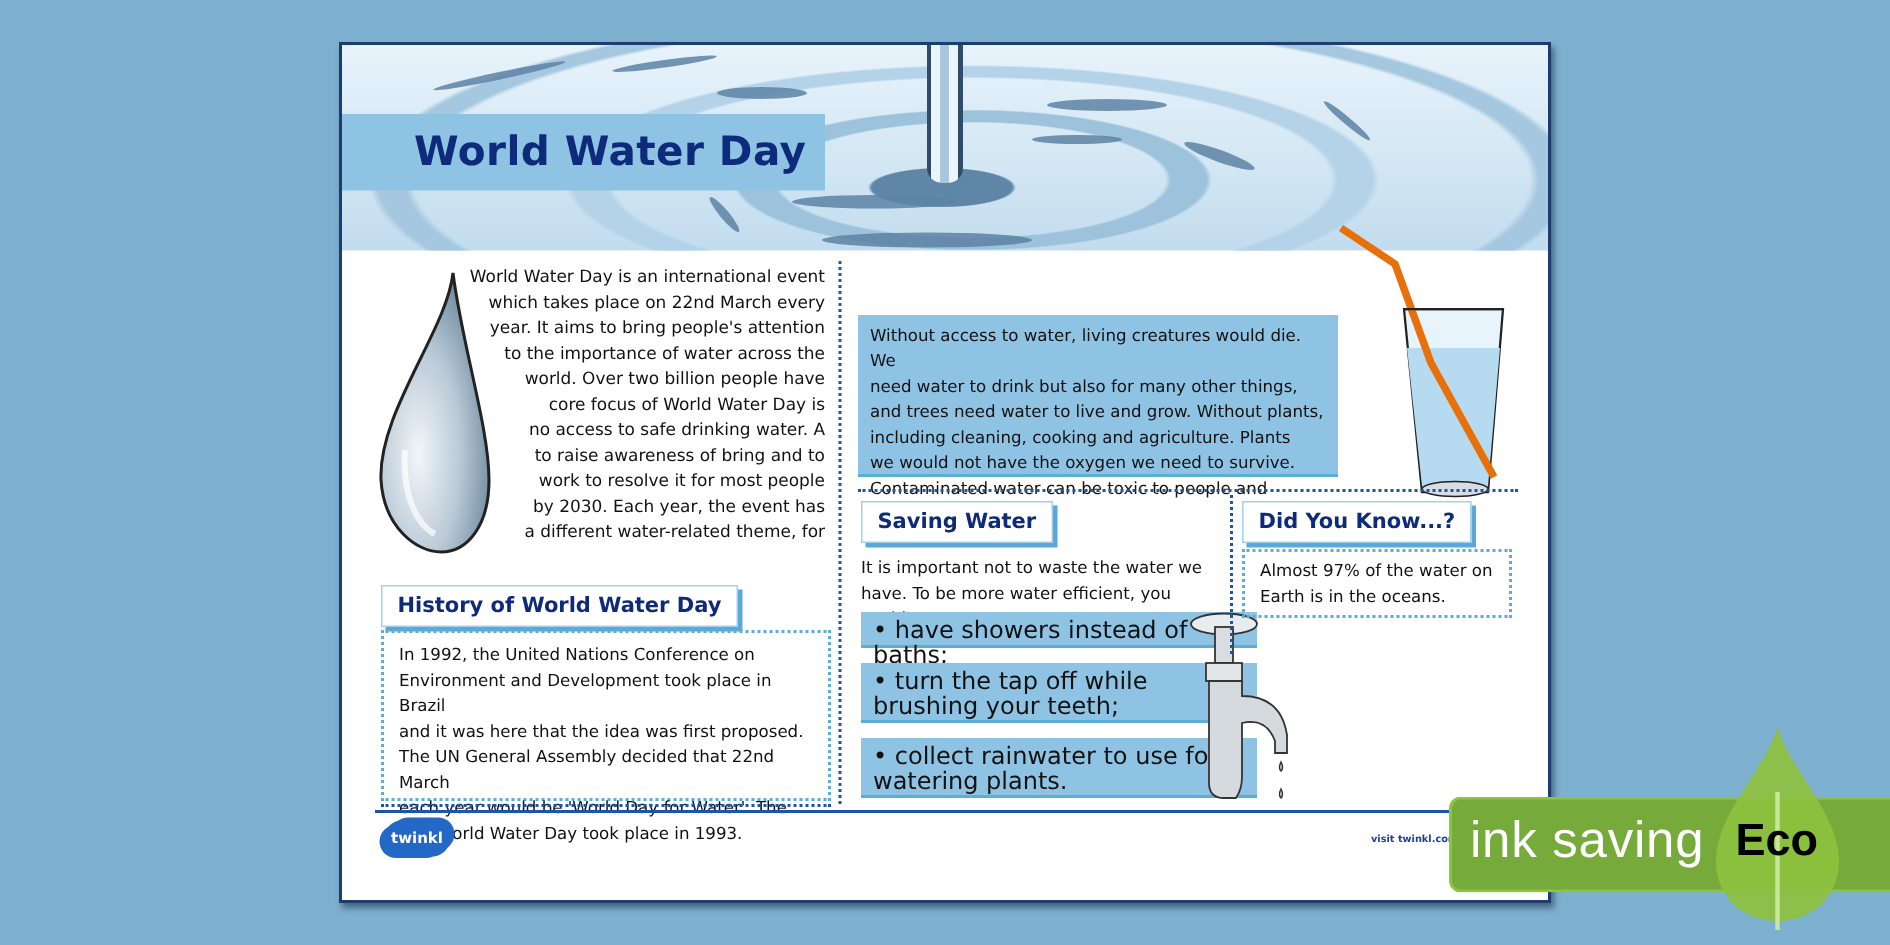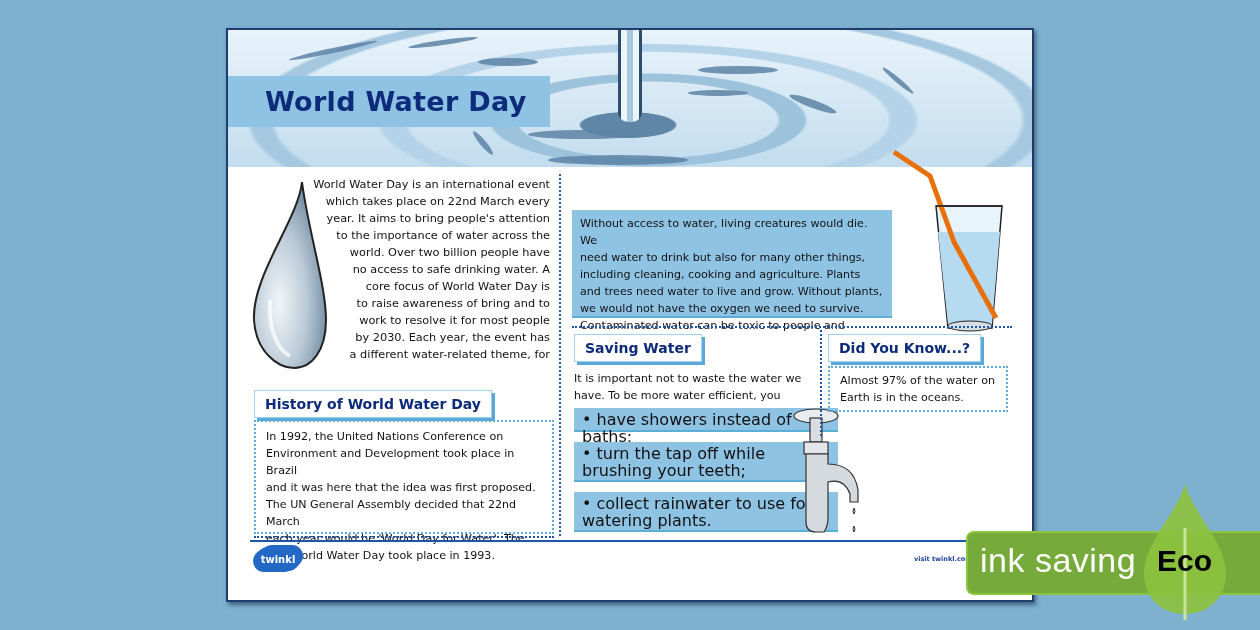--- a/index.html
+++ b/index.html
@@ -27,21 +27,21 @@
   }
   .banner .streak { position: absolute; background: #5d83a4; border-radius: 50%; opacity: .85; }
   .faucet-stream {
     position: absolute; left: 390px; top: 0; width: 24px; height: 92px;
     background: linear-gradient(90deg, #2f4d6a 0 3px, #e9f4fb 3px 9px, #a9c7dc 9px 15px, #e9f4fb 15px 21px, #2f4d6a 21px 24px);
     border-radius: 0 0 10px 10px;
   }
   .title-bar {
     position: absolute; left: 0; top: 46px; width: 322px; height: 51px;
     background: #8fc3e4;
-    display: flex; align-items: center; padding-left: 37px;
+    display: flex; align-items: center; padding-left: 48px;
   }
   .title-bar h1 {
     color: #0e2a7a; font-size: 27px; font-weight: bold; letter-spacing: 0.3px;
     font-family: "DejaVu Sans", sans-serif;
   }
 
   .intro {
     position: absolute; left: 22px; top: 146px; width: 300px; height: 210px;
     font-size: 11.3px; line-height: 17px; color: #111;
   }
@@ -147,22 +147,22 @@
     <h1>World Water Day</h1>
   </div>
 
   <div class="intro">
     <p>
       <span class="ln">World Water Day is an international event</span>
       <span class="ln">which takes place on 22nd March every</span>
       <span class="ln">year. It aims to bring people's attention</span>
       <span class="ln">to the importance of water across the</span>
       <span class="ln">world. Over two billion people have</span>
+      <span class="ln">core focus of World Water Day is</span>
       <span class="ln">no access to safe drinking water. A</span>
-      <span class="ln">core focus of World Water Day is</span>
       <span class="ln">to raise awareness of bring and to</span>
       <span class="ln">work to resolve it for most people</span>
       <span class="ln">by 2030.  Each year, the event has</span>
       <span class="ln">a different water-related theme, for</span>
     </p>
     <svg class="drop" viewBox="0 0 78 190">
       <defs>
         <radialGradient id="dg" cx="35%" cy="65%" r="70%">
           <stop offset="0%" stop-color="#f2f6f9"></stop>
           <stop offset="55%" stop-color="#b9c9d6"></stop>
@@ -187,22 +187,22 @@
     <div>each year would be 'World Day for Water'. The</div>
     <div>first World Water Day took place in 1993.</div>
   </div>
 
   <div class="heading-tab" style="left:344px;top:148px;height:28px;width:224px;margin-top:47px;">
     <span>The Importance of Water</span>
   </div>
   <div class="importance-box">
     <div>Without access to water, living creatures would die. We</div>
     <div>need water to drink but also for many other things,</div>
+    <div>and trees need water to live and grow. Without plants,</div>
     <div>including cleaning, cooking and agriculture. Plants</div>
-    <div>and trees need water to live and grow. Without plants,</div>
     <div>we would not have the oxygen we need to survive.</div>
     <div>Contaminated water can be toxic to people and wildlife.</div>
   </div>
 
   <svg style="position:absolute;left:660px;top:116px;width:120px;height:190px;" viewBox="0 0 120 190">
     <path d="M48 60 L114 60 L104 182 L60 182 Z" fill="#e8f4fb" stroke="#222" stroke-width="1.5"></path>
     <path d="M50 86 L112 86 L104 178 L60 178 Z" fill="#b6daf0"></path>
     <ellipse cx="82" cy="180" rx="22" ry="5" fill="#d6dde3" stroke="#222" stroke-width="1"></ellipse>
     <polyline points="6,6 42,30 66,96 108,172" fill="none" stroke="#e8700a" stroke-width="5" stroke-linejoin="round"></polyline>
     <line x1="48" y1="60" x2="114" y2="60" stroke="#222" stroke-width="1.5"></line>

